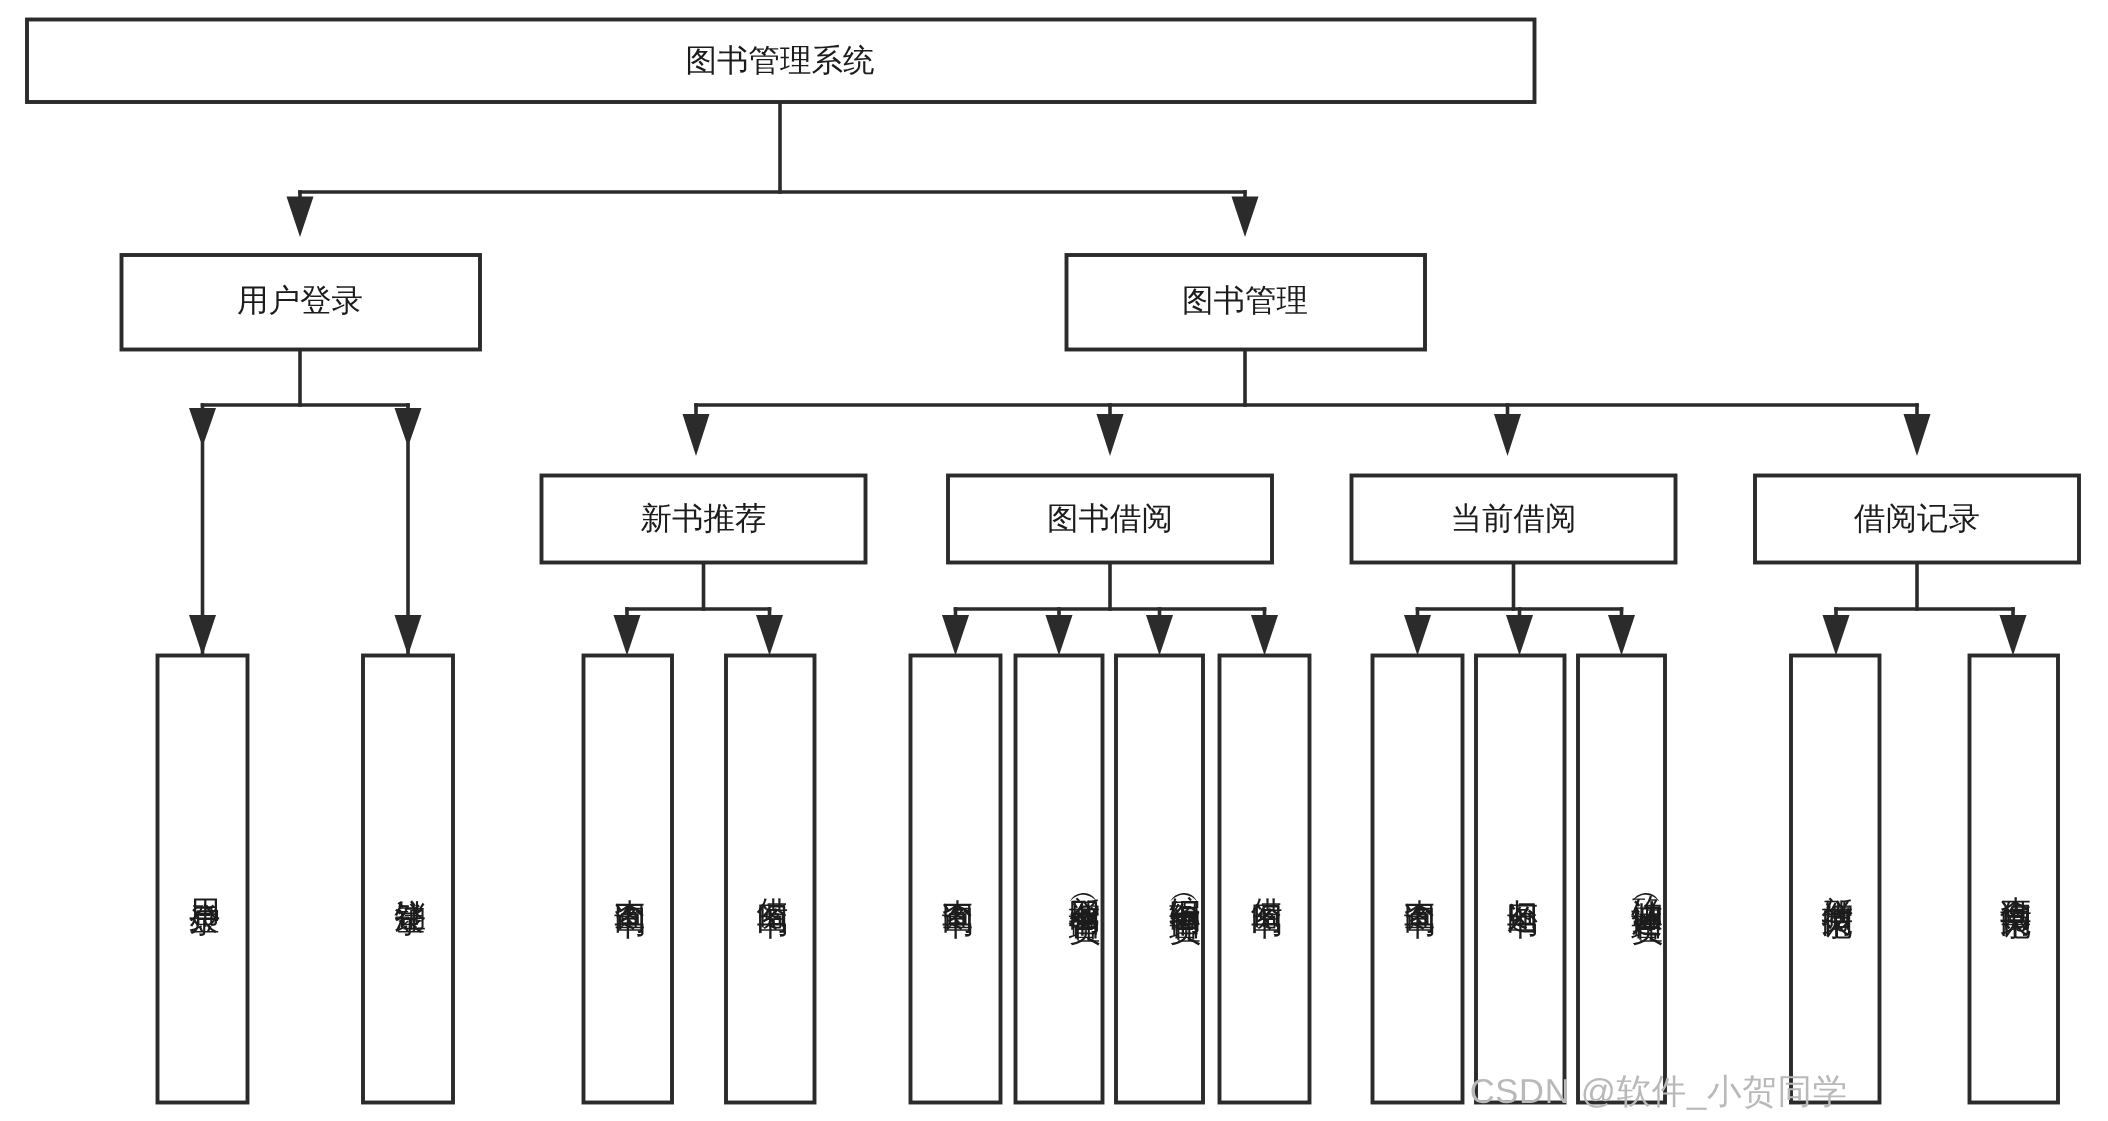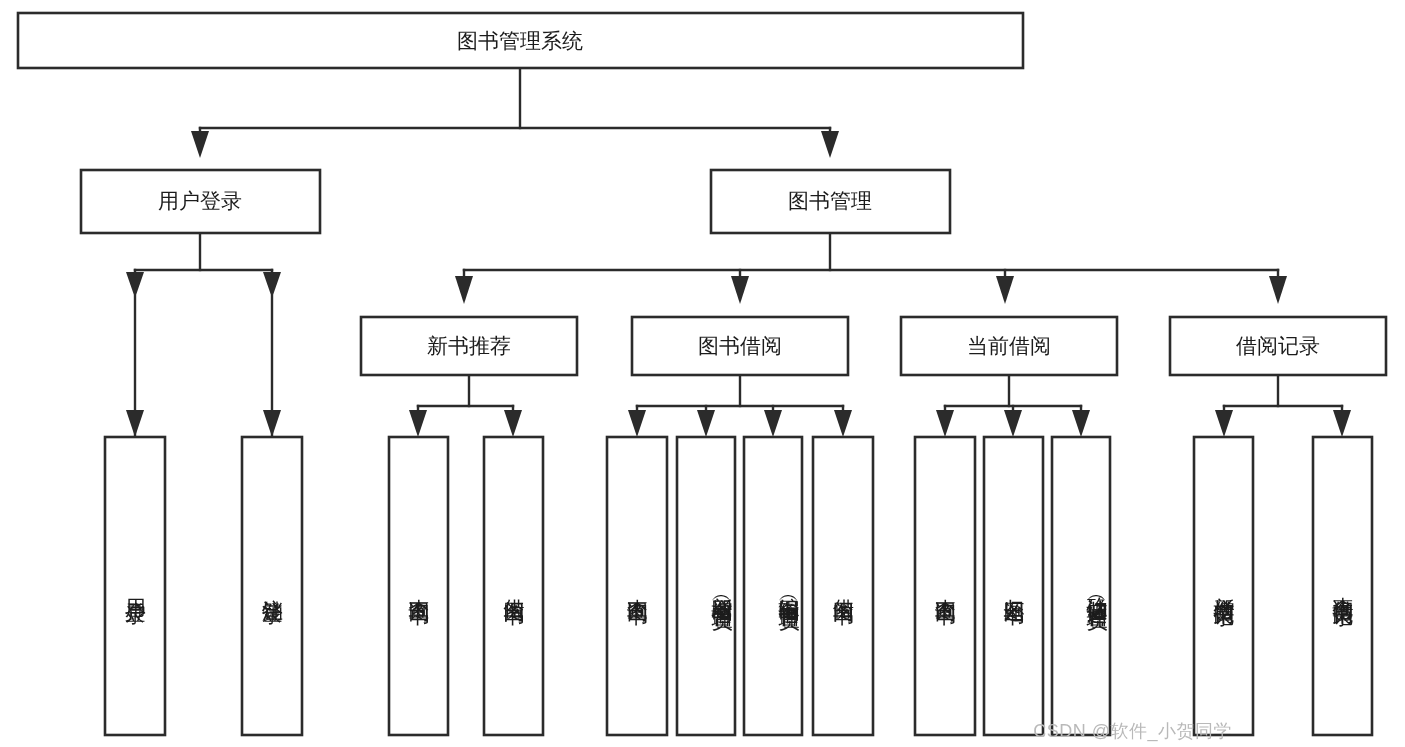--- a/index.html
+++ b/index.html
@@ -62,21 +62,21 @@
     display: flex;
     justify-content: center;
   }
   .vlabel-middle { align-items: center; }
   .vlabel-top    { align-items: flex-start; }
   .watermark {
     position: absolute;
     right: 8px;
     bottom: 4px;
     font-family: "Liberation Sans", "DejaVu Sans", sans-serif;
-    font-size: 18px;
+    font-size: 23px;
     color: #b9b9b9;
     white-space: nowrap;
     letter-spacing: 0.5px;
   }
 </style>
 </head>
 <body>
 
 <div id="diagram-root">
 

